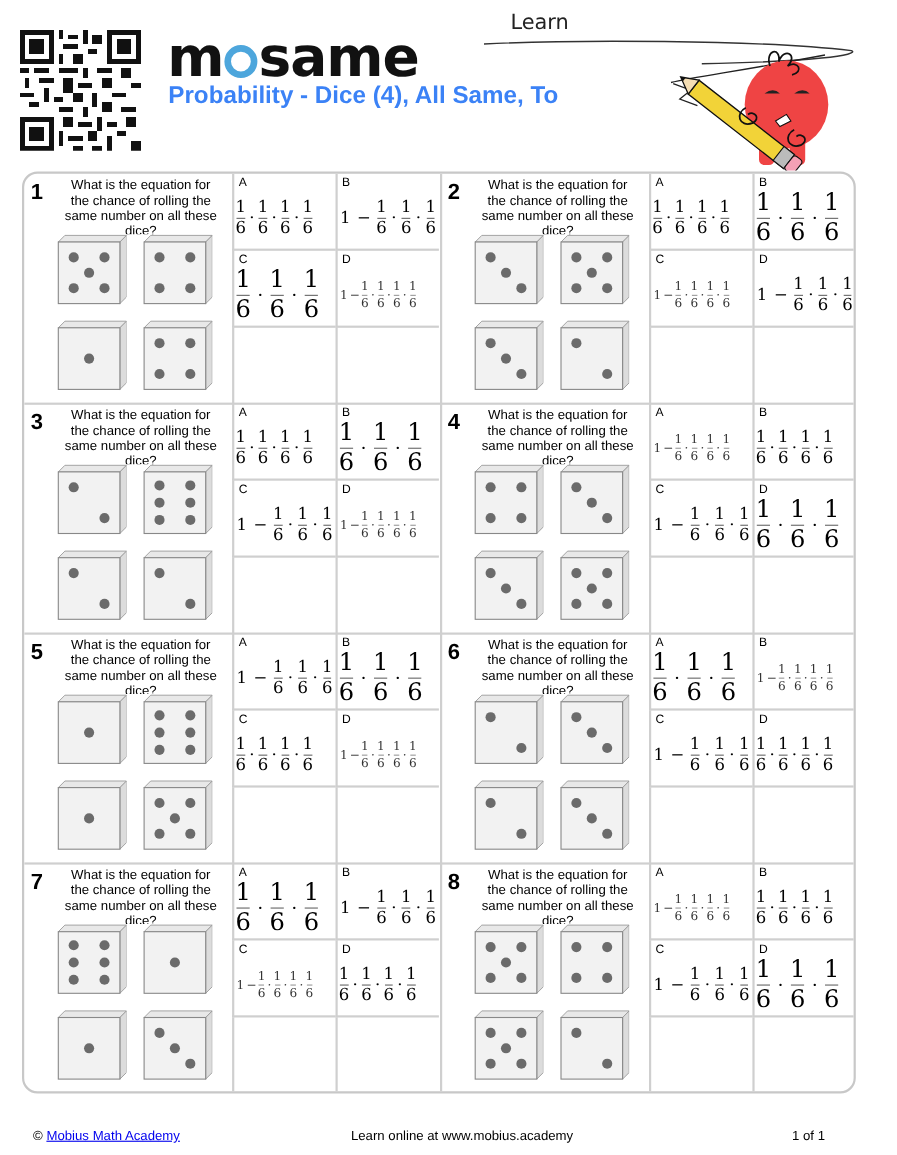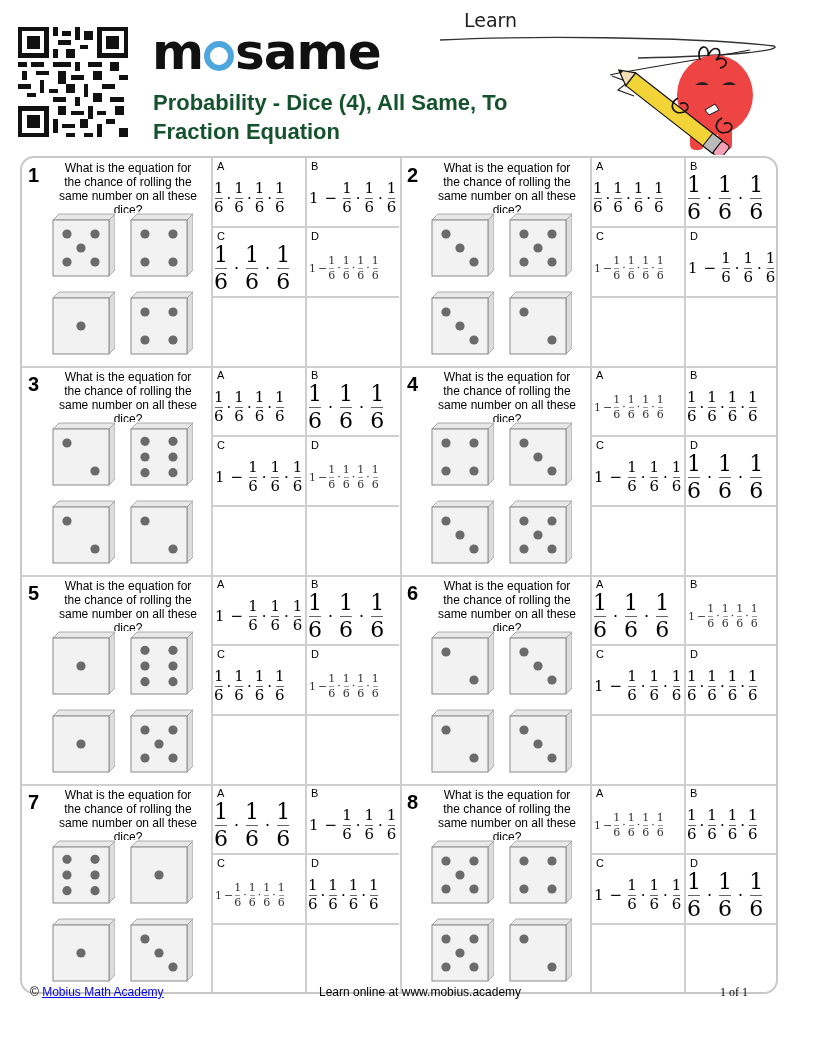--- a/index.html
+++ b/index.html
@@ -1,21 +1,21 @@
 <!DOCTYPE html>
 <html><head>
 <meta charset="utf-8">
 <style>
   html, body { margin:0; padding:0; background:#ffffff; }
   body { width:815px; height:1050px; position:relative; overflow:hidden; font-family:"Liberation Sans", sans-serif; color:#000; }
   .qr { position:absolute; left:17px; top:27px; width:112px; height:110px; }
   .logo { position:absolute; left:152px; top:22px; font-family:"DejaVu Sans", sans-serif; font-weight:bold; font-size:50px; letter-spacing:-1px; color:#111; line-height:60px; }
   .logo .o { display:inline-block; width:30px; height:30px; border-radius:50%; border:6px solid #4da6dc; box-sizing:border-box; vertical-align:-2px; margin:0 1px; position:relative; }
   .logo .o::after { content:""; position:absolute; left:8px; top:8px; width:4px; height:4px; background:#fff; }
-  .title { position:absolute; left:153px; top:88px; font-size:22px; font-weight:bold; line-height:29px; color:#14532d; }
+  .title { position:absolute; left:153px; top:72px; font-size:22px; font-weight:bold; line-height:29px; color:#3b82f6; }
   .name-label { position:absolute; left:464px; top:9px; font-family:"DejaVu Sans", sans-serif; font-size:19px; color:#222; }
   .name-line { position:absolute; left:438px; top:34px; width:340px; height:30px; }
   .mascot { position:absolute; left:600px; top:40px; width:160px; height:115px; }
 
   .grid-frame { position:absolute; left:20px; top:156px; width:758px; height:838px; border:2px solid #c8c8c8; border-radius:14px; box-sizing:border-box; overflow:hidden; background:#fff; }
   .problem { position:absolute; width:378px; height:209px; box-sizing:border-box; }
   .problem .num { position:absolute; left:6px; top:6px; font-size:20px; font-weight:bold; }
   .problem .question { position:absolute; left:36px; top:3px; width:140px; height:52px; overflow:hidden; text-align:center; font-size:12px; line-height:14px; }
   .dice-area { position:absolute; left:0; top:0; width:190px; height:209px; }
   .die { position:absolute; width:62px; height:62px; }
@@ -36,21 +36,21 @@
   .sz-minus-three { font-size:15px; }
   .sz-minus-three .dot { padding:0 4px; }
   .sz-minus-three .minus { padding:0 5px; }
   .sz-minus-four { font-size:11px; color:#333; }
   .sz-minus-four .dot { padding:0 2px; }
   .sz-minus-four .bar { background:#999; }
   .blank-cell { position:absolute; width:94px; height:69px; box-sizing:border-box; border-left:2px solid #cfcfcf; }
   .hline { position:absolute; left:0; height:2px; background:#cfcfcf; }
   .vline { position:absolute; top:0; width:2px; background:#cfcfcf; }
 
-  .footer { position:absolute; top:985px; font-size:12px; }
+  .footer { position:absolute; top:1025px; font-size:12px; }
   .footer a { color:#1a0dab; color:#0000ee; text-decoration:underline; }
 </style>
 </head>
 <body>
 
 <svg class="qr" viewBox="0 0 25 25" shape-rendering="crispEdges">
   <rect width="25" height="25" fill="#fff"></rect>
   <g fill="#111">
     <rect x="0" y="0" width="7" height="7"></rect>
       <rect x="1" y="1" width="5" height="5" fill="#fff"></rect>
@@ -105,21 +105,20 @@
       <rect x="23" y="23" width="2" height="2"></rect>
       <rect x="11" y="24" width="2" height="1"></rect>
       <rect x="15" y="24" width="2" height="1"></rect>
   </g>
 </svg>
 
 <div class="logo"><span>m</span><span class="o"></span><span>same</span></div>
 
 <div class="title">
   <div>Probability - Dice (4), All Same, To</div>
-  <div>Fraction Equation</div>
 </div>
 
 <div class="name-label">Learn</div>
 <svg class="name-line" viewBox="0 0 340 30">
   <path d="M2 6 C 80 2, 250 2, 336 12 C 345 16, 300 22, 200 24" fill="none" stroke="#333" stroke-width="1.3"></path>
 </svg>
 
 <svg class="mascot" viewBox="0 0 160 115">
   <path d="M 10 35 C 30 30, 70 25, 150 10" fill="none" stroke="#222" stroke-width="1.2"></path>
   <path d="M 12 36 L 28 42 L 18 50 L 34 56" fill="none" stroke="#222" stroke-width="1.2"></path>
@@ -1322,13 +1321,13 @@
     <div class="hline" style="top: 417px; width: 758px;"></div>
     <div class="hline" style="top: 626px; width: 758px;"></div>
     <div class="vline" style="left: 378px; height: 838px;"></div>
   </div>
 
 <div class="footer" style="left:30px;">
   <span>©</span>
   <a href="#">Mobius Math Academy</a>
 </div>
 <div class="footer" style="left:319px;">Learn online at www.mobius.academy</div>
-<div class="footer" style="left:720px;font-family:Liberation Serif, serif;">1 of 1</div>
+<div class="footer" style="left:720px;">1 of 1</div>
 
 </body></html>

